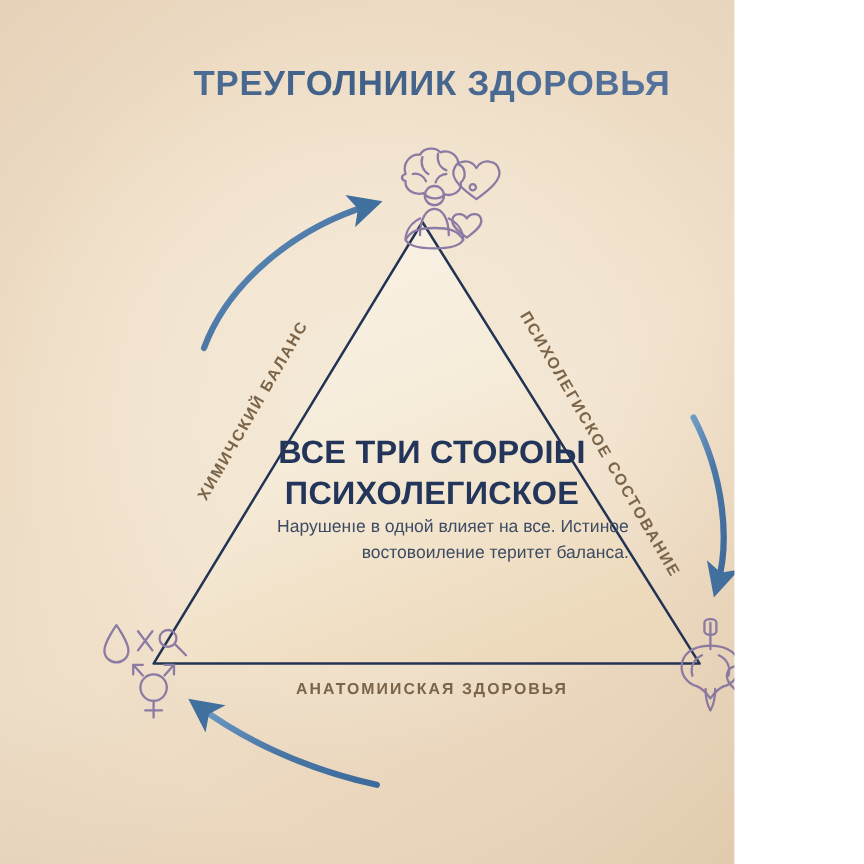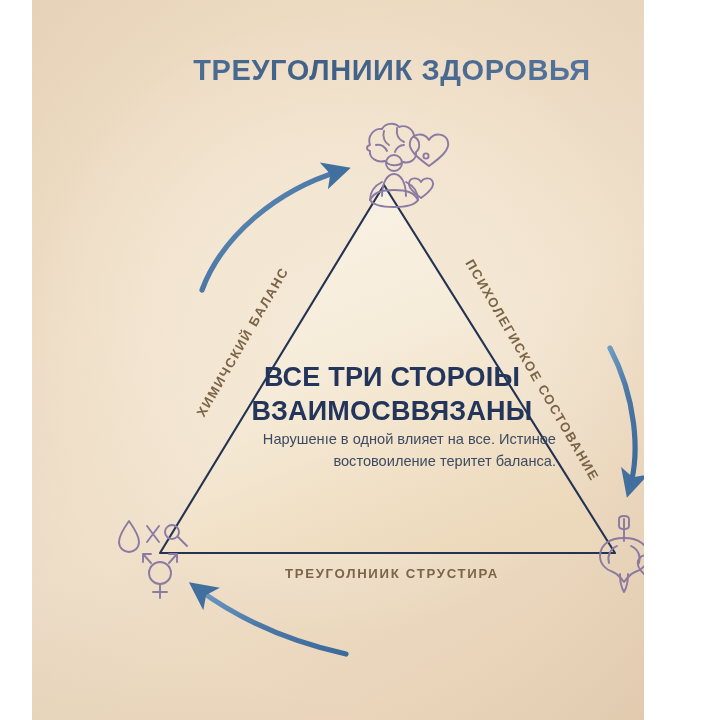--- a/index.html
+++ b/index.html
@@ -13,21 +13,20 @@
     overflow: hidden;
   }
   #poster {
     position: relative;
     width: 612px;
     height: 720px;
     background:
       radial-gradient(ellipse 70% 60% at 50% 45%, #f5ead8 0%, rgba(245,234,216,0.55) 45%, rgba(245,234,216,0) 72%),
       linear-gradient(150deg, #ecd9c0 0%, #eedcc4 28%, #f0e0ca 55%, #ead6bc 80%, #e7d2b6 100%);
     overflow: hidden;
-    margin-left: 32px;
   }
   .vignette {
     position: absolute;
     inset: 0;
     pointer-events: none;
     background: radial-gradient(ellipse 85% 85% at 50% 50%, rgba(0,0,0,0) 55%, rgba(120,88,55,0.09) 100%);
   }
   #svg-stage {
     position: absolute;
     left: 0;
@@ -171,26 +170,26 @@
       <path d="M630,566 l0,7"></path>
     </g>
   </svg>
 
   <div class="vignette"></div>
 
   <div class="title">ТРЕУГОЛНИИК ЗДОРОВЬЯ</div>
 
   <div class="center-head">
     <div>ВСЕ ТРИ СТОРОІЫ</div>
-    <div>ВЗАИМОСВВЯЗАНЫ</div>
+    <div>ПСИХОЛЕГИСКОЕ</div>
   </div>
 
   <div class="center-body">Нарушенıе в одной влияет на все. Истиное востовоиление теритет баланса.</div>
 
   <div class="side-label" id="label-left">ХИМИЧСКИЙ БАЛАНС</div>
   <div class="side-label" id="label-right">ПСИХОЛЕГИСКОЕ СОСТОВАНИЕ</div>
-  <div class="side-label" id="label-bottom">ТРЕУГОЛНИИК СТРУСТИРА</div>
+  <div class="side-label" id="label-bottom">АНАТОМИИСКАЯ ЗДОРОВЬЯ</div>
 
   <svg id="sparkle" width="44" height="44" viewBox="0 0 44 44">
     <path d="M22,3 C24,15 29,20 41,22 C29,24 24,29 22,41 C20,29 15,24 3,22 C15,20 20,15 22,3 Z" fill="#faf2e6" opacity="0.92"></path>
   </svg>
 
 </div>
 
 </body></html>

